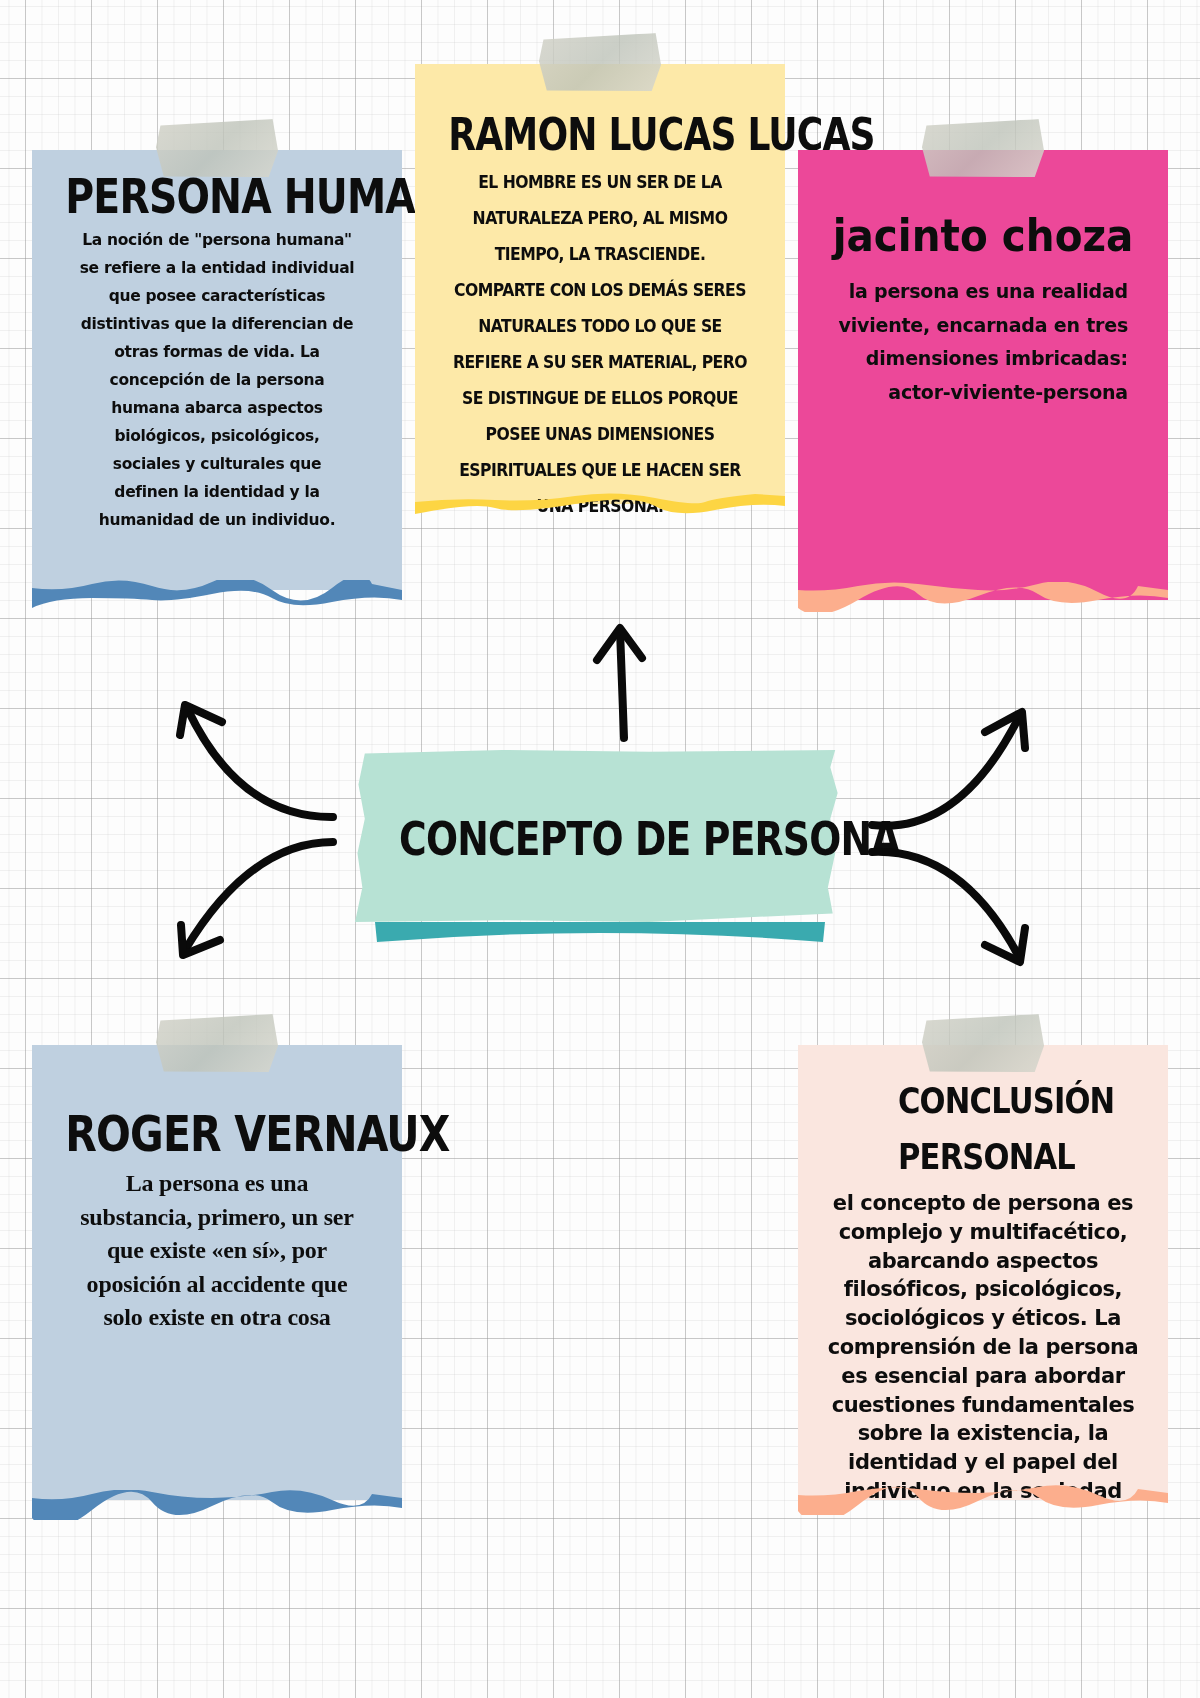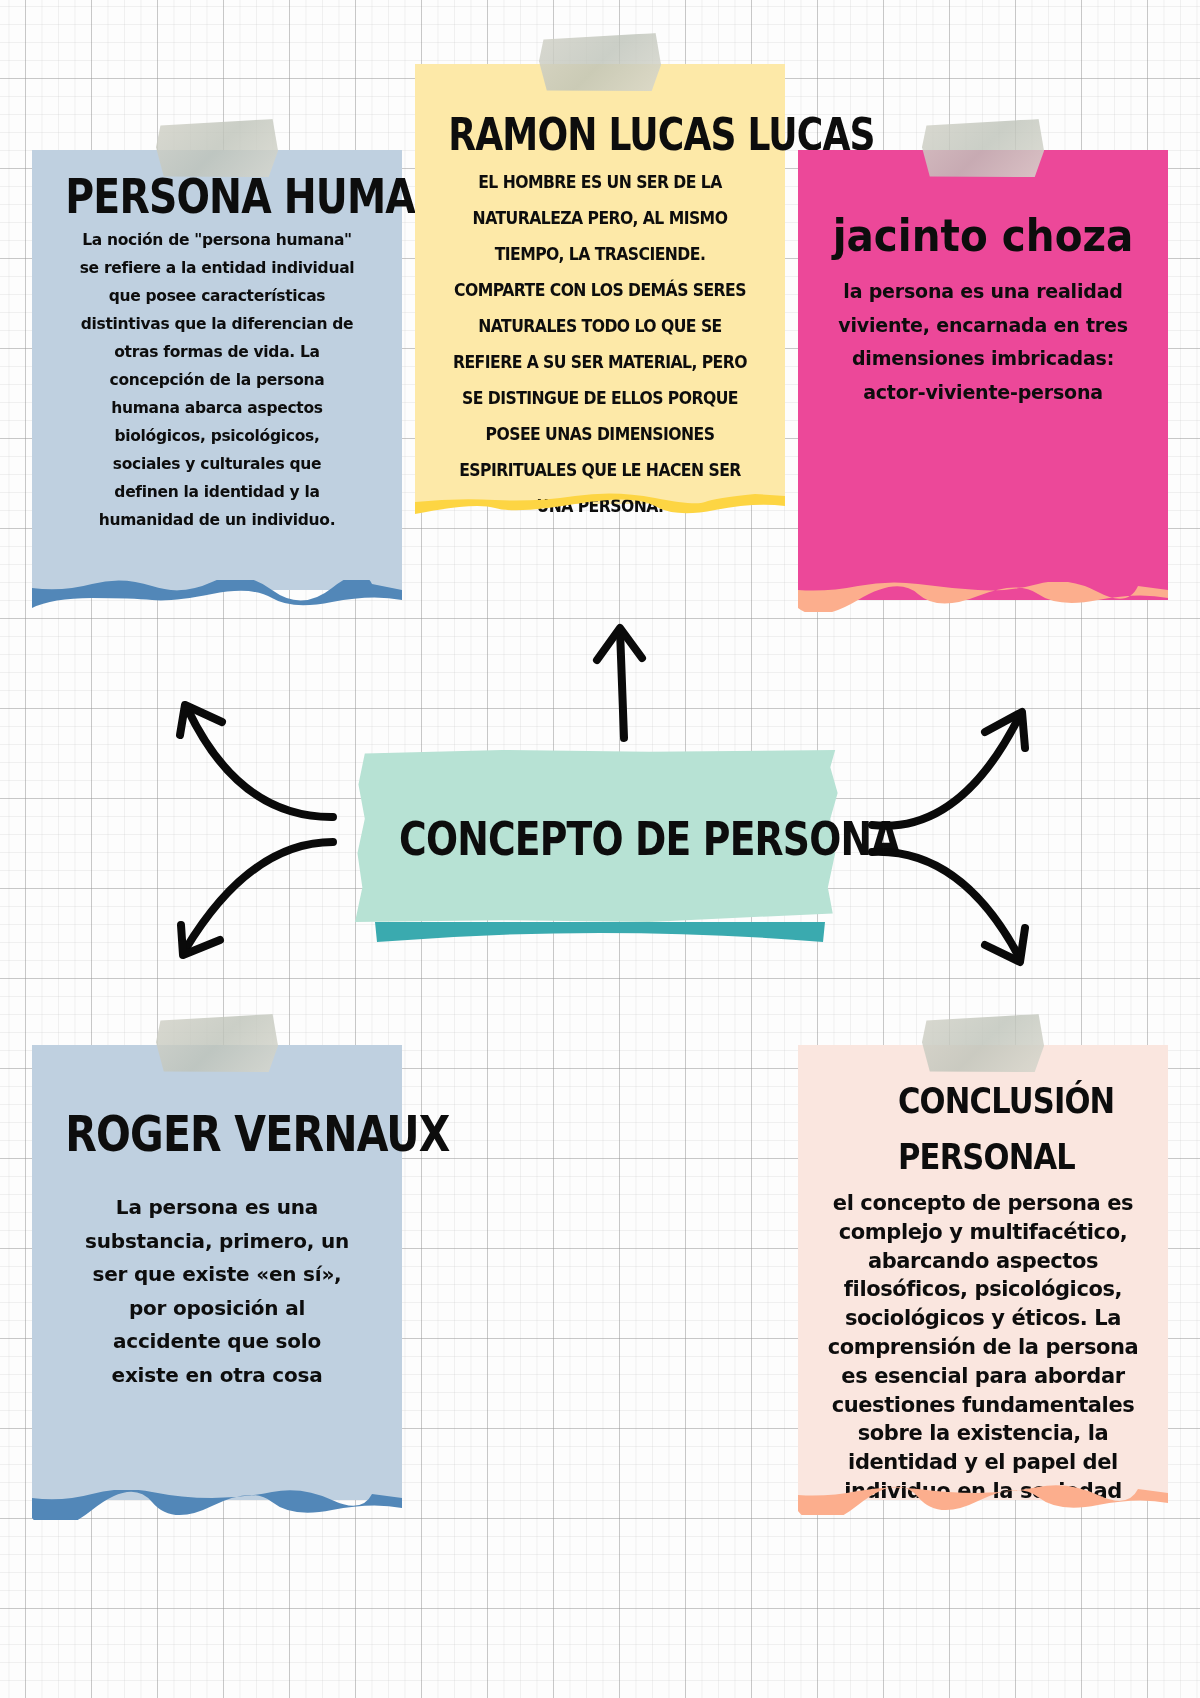--- a/index.html
+++ b/index.html
@@ -38,27 +38,27 @@
 
   
   #n2 { left: 415px; top: 64px; width: 370px; height: 440px; background: #fde9a8; }
   #n2 .title { font-size: 44px; margin-top: 45px; }
   #n2 .body-text { font-size: 17px; line-height: 36px; width: 330px; margin-top: 4px; text-transform: uppercase; letter-spacing: -0.6px; transform: scaleX(0.92); }
   #n2 .torn { top: 428px; }
 
   
   #n3 { left: 798px; top: 150px; width: 370px; height: 450px; background: #ec4899; }
   #n3 .title { font-size: 44px; margin-top: 60px; text-transform: none; letter-spacing: 0; transform: scaleX(0.92); }
-  #n3 .body-text { font-size: 19px; line-height: 33.5px; width: 290px; margin-top: 14px; letter-spacing: -0.2px; }
+  #n3 .body-text { font-size: 19px; line-height: 33.5px; width: 290px; margin-top: 14px; letter-spacing: -0.2px; text-align: right; }
   #n3 .torn { top: 432px; }
 
   
   #n4 { left: 32px; top: 1045px; width: 370px; height: 455px; background: #bfd0e0; }
   #n4 .title { font-size: 50px; margin-top: 60px; }
-  #n4 .body-text { font-size: 20px; line-height: 33.5px; width: 280px; margin-top: 28px; letter-spacing: -0.2px; }
+  #n4 .body-text { font-size: 24px; line-height: 33.5px; width: 280px; margin-top: 4px; letter-spacing: -0.2px; font-family: Liberation Serif, serif; }
   #n4 .torn { top: 445px; }
 
   
   #n5 { left: 798px; top: 1045px; width: 370px; height: 455px; background: #fae6df; }
   #n5 .title { font-size: 36px; line-height: 56px; margin-top: 28px; white-space: normal; width: 200px; margin-left: auto; margin-right: auto; transform: scaleX(0.85); }
   #n5 .body-text { font-size: 21px; line-height: 28.8px; width: 320px; margin-top: 4px; letter-spacing: -0.4px; }
   #n5 .torn { top: 440px; }
 
   
   #center { position: absolute; left: 355px; top: 750px; width: 490px; height: 200px; }

